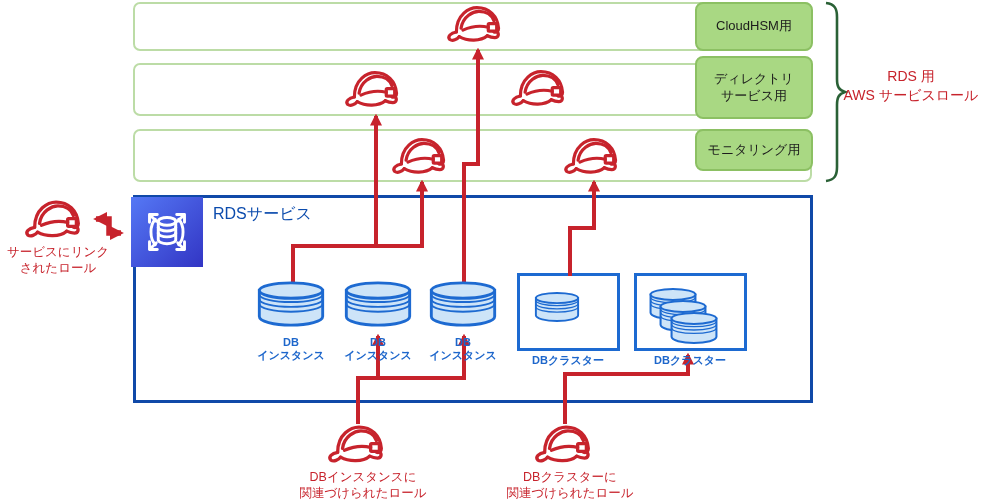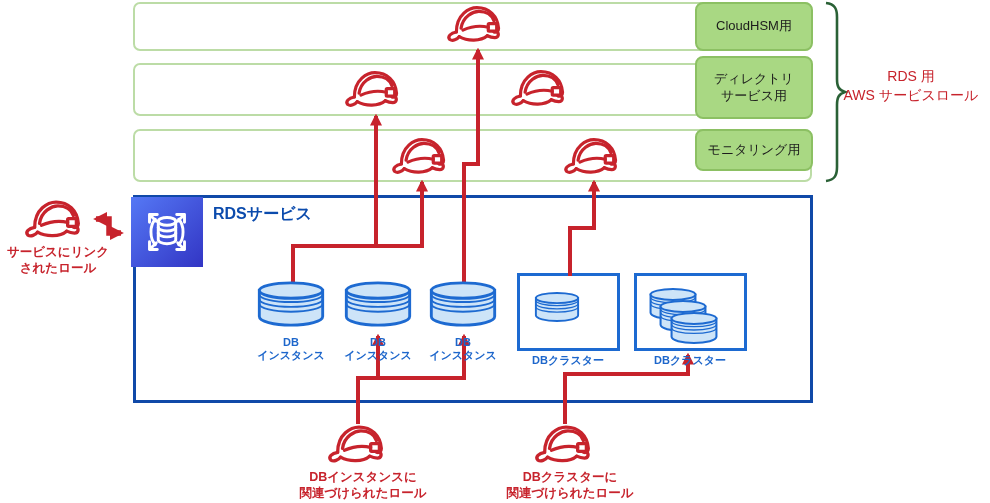--- a/index.html
+++ b/index.html
@@ -9,26 +9,26 @@
     border-radius:10px;
   }
   .abs{position:absolute;box-sizing:border-box;}
   
   .band{left:133px;width:679px;background:#fff;border:2px solid #bcdca6;border-radius:7px;z-index:1;}
   .band-label{left:695px;width:118px;background:#a9d883;border:2px solid #8cc063;border-radius:8px;
     display:flex;flex-direction:column;align-items:center;justify-content:center;
     font-size:13px;color:#1c1c1c;line-height:1.25;z-index:2;text-align:center;}
   
   .rds-box{left:133px;top:195px;width:680px;height:208px;border:3px solid #1049a8;background:#fff;z-index:1;}
-  .rds-title{left:213px;top:204px;font-size:16px;font-weight:bold;color:#0b4bad;z-index:12;}
+  .rds-title{left:213px;top:204px;font-size:16px;font-weight:normal;color:#0b4bad;z-index:12;}
   
   .cluster-box{top:273px;height:78px;border:3px solid #1d6ad1;background:#fff;z-index:3;}
   
   .blue-label{font-size:11px;font-weight:bold;color:#1d66cb;text-align:center;line-height:1.15;z-index:12;}
-  .red-label{font-size:12.5px;font-weight:bold;color:#c7232c;text-align:center;line-height:1.25;z-index:12;}
+  .red-label{font-size:12.5px;font-weight:normal;color:#c7232c;text-align:center;line-height:1.25;z-index:12;}
   .brace-title{left:832px;top:67px;width:158px;font-size:14px;font-weight:normal;color:#c7232c;
     text-align:center;line-height:1.35;z-index:12;}
   .line{display:block;}
   
   .icon{z-index:11;}
   .rds-icon{left:131px;top:197px;width:72px;height:70px;z-index:11;
     background:linear-gradient(135deg,#5578f5 0%,#3235c4 100%);}
   svg.overlay{position:absolute;left:0;top:0;z-index:6;pointer-events:none;}
 </style>
 </head>

